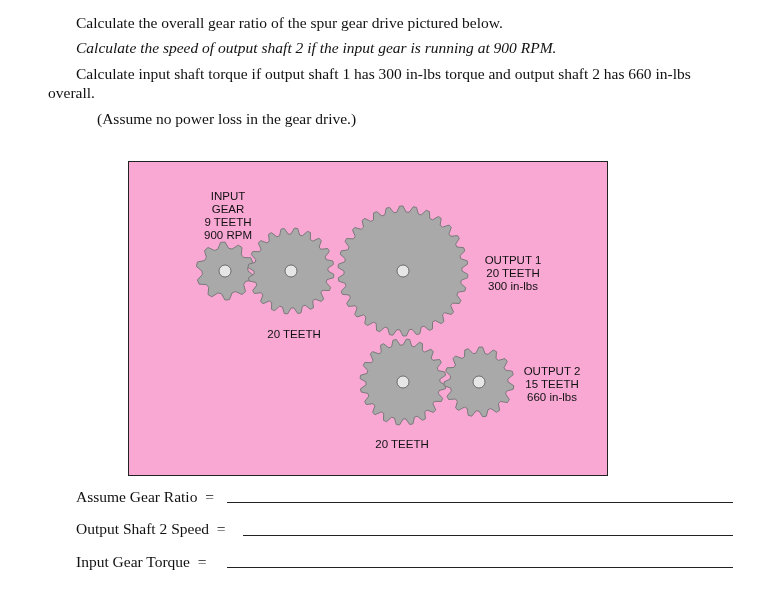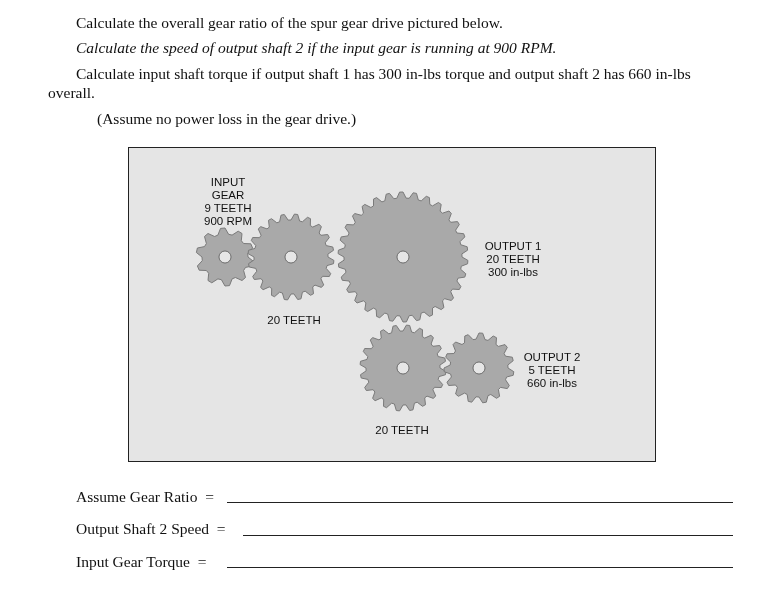--- a/index.html
+++ b/index.html
@@ -1,20 +1,20 @@
 <!DOCTYPE html>
 <html><head>
 <meta charset="utf-8">
 <style>
   html, body { margin: 0; padding: 0; background: #ffffff; }
   body { width: 768px; height: 593px; position: relative; overflow: hidden;
          font-family: "Liberation Serif", serif; color: #111; }
   .para { position: absolute; font-size: 15.5px; line-height: 19px; white-space: nowrap; }
-  .diagram { position: absolute; left: 128px; top: 147px; width: 528px; height: 315px;
-             border: 1.5px solid #222; box-sizing: border-box; background: #e5e5e5; }
+  .diagram { position: absolute; left: 128px; top: 161px; width: 480px; height: 315px;
+             border: 1.5px solid #222; box-sizing: border-box; background: #f9a8d4; }
   .diagram svg { position: absolute; left: 0; top: 0; }
   .lbl { position: absolute; font-family: "Liberation Sans", sans-serif; font-size: 11.5px;
          line-height: 13px; text-align: center; color: #111; }
   .answer-row { position: absolute; left: 76px; font-size: 15.5px; white-space: nowrap; }
   .answer-line { position: absolute; border-bottom: 1.3px solid #222; height: 0; }
 </style>
 </head>
 <body>
 
 <div class="para" style="left:76px; top:13px;">Calculate the overall gear ratio of the spur gear drive pictured below.</div>
@@ -49,21 +49,21 @@
   <div class="lbl" style="left:346px; top:92px; width:76px;">
     <div>OUTPUT 1</div>
     <div>20 TEETH</div>
     <div>300 in-lbs</div>
   </div>
   <div class="lbl" style="left:238px; top:276px; width:70px;">
     <div>20 TEETH</div>
   </div>
   <div class="lbl" style="left:385px; top:203px; width:76px;">
     <div>OUTPUT 2</div>
-    <div>5 TEETH</div>
+    <div>15 TEETH</div>
     <div>660 in-lbs</div>
   </div>
 </div>
 
 <div class="answer-row" style="top:488px;">
   <span>Assume Gear Ratio</span>&nbsp;
   <span>=</span>
 </div>
 <div class="answer-line" style="left:227px; width:506px; top:502px;"></div>
 

